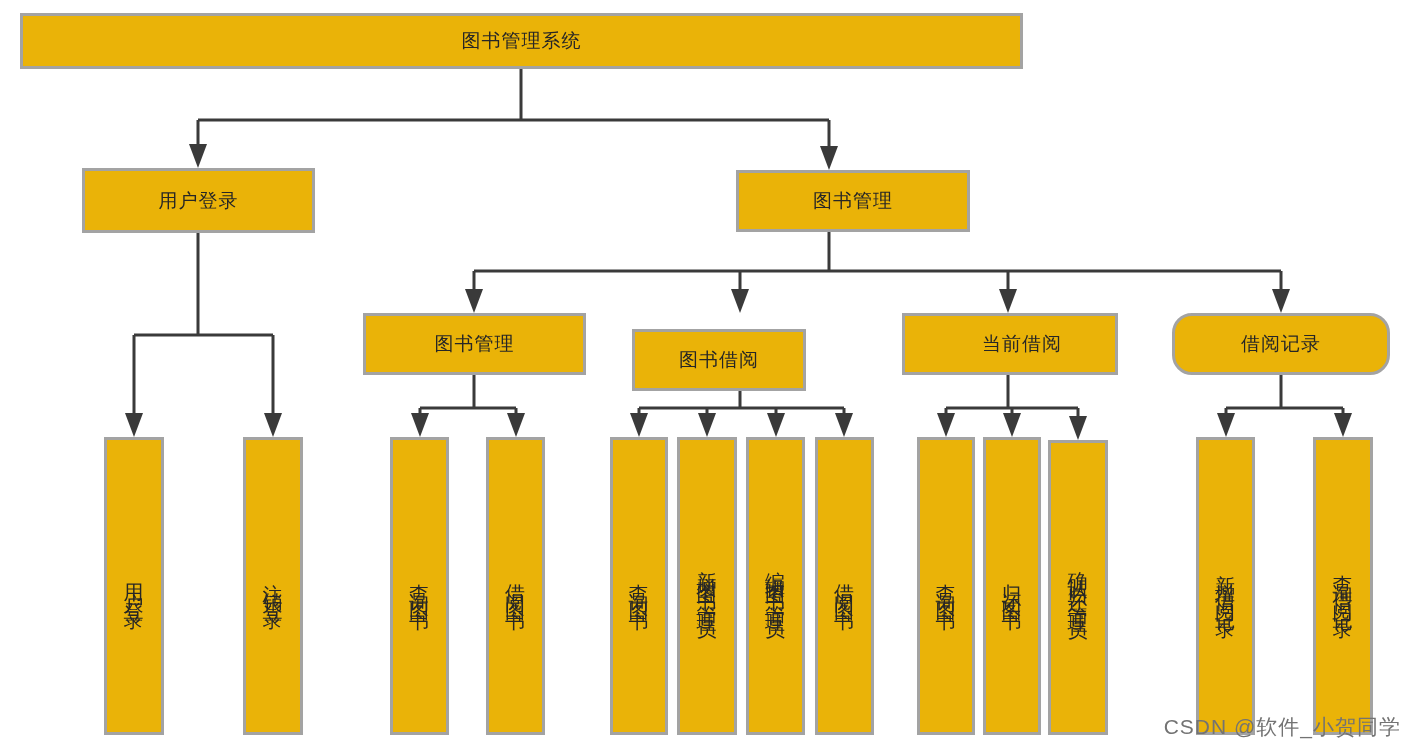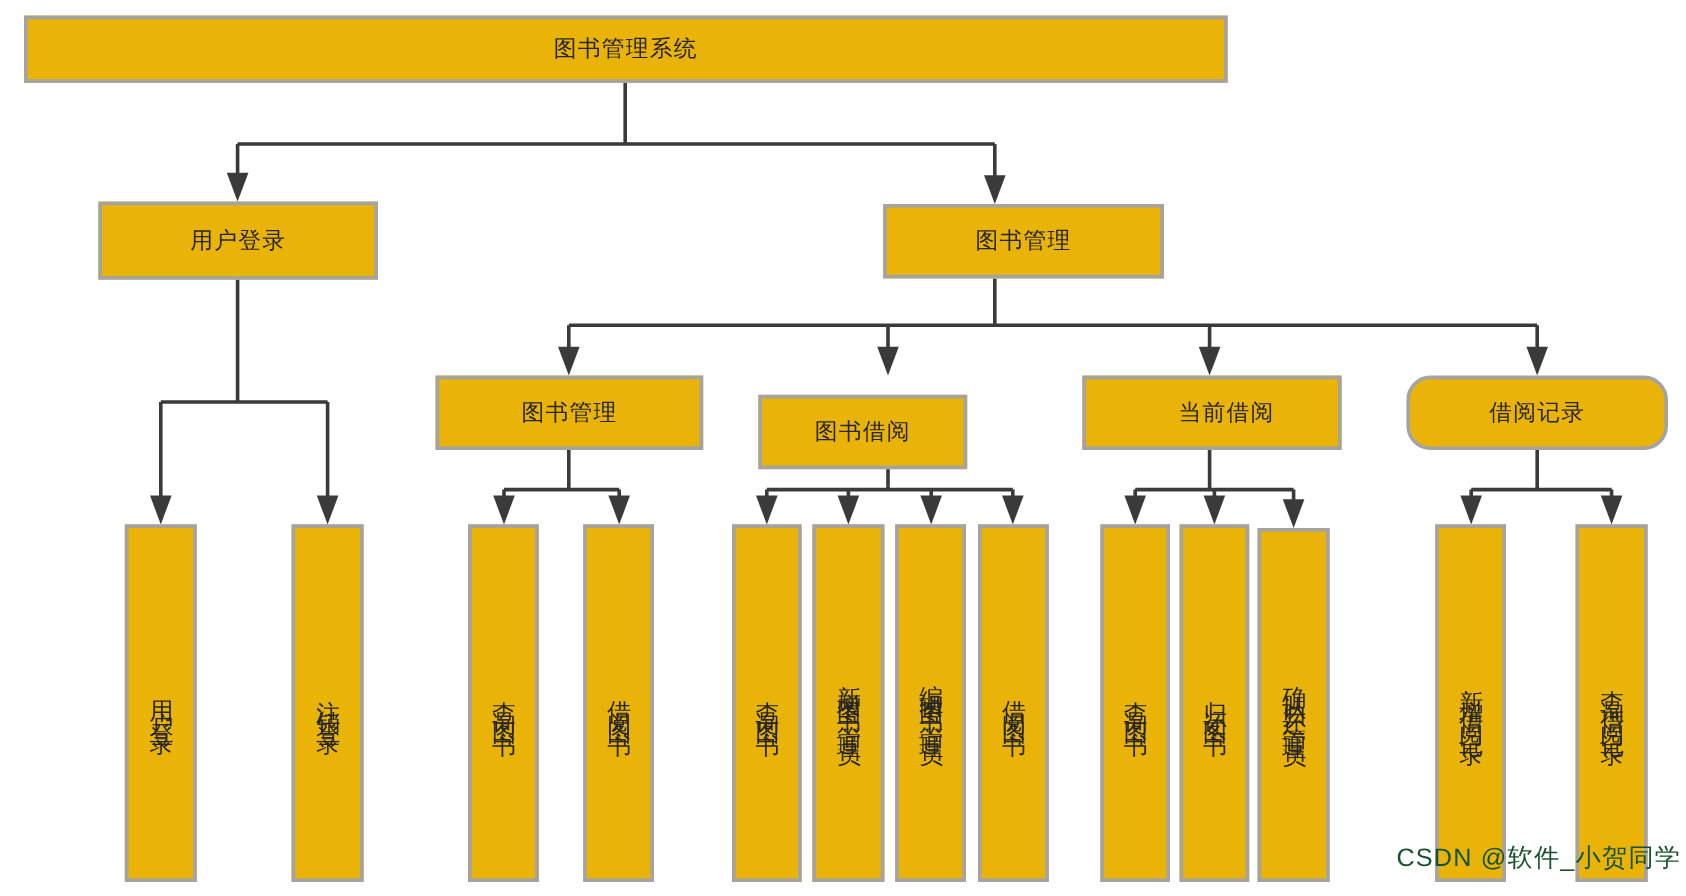--- a/index.html
+++ b/index.html
@@ -40,23 +40,23 @@
     letter-spacing: 9px;
     line-height: 1;
     color: #262626;
   }
   .v-box.long .v-text {
     letter-spacing: 7px;
   }
   #watermark {
     position: absolute;
     right: 4px;
-    bottom: 18px;
+    bottom: 6px;
     font-size: 21px;
-    color: #14532d;
+    color: #737373;
     letter-spacing: 1px;
     z-index: 3;
     white-space: nowrap;
   }
 </style>
 </head>
 <body>
 
 <div id="canvas">
 

